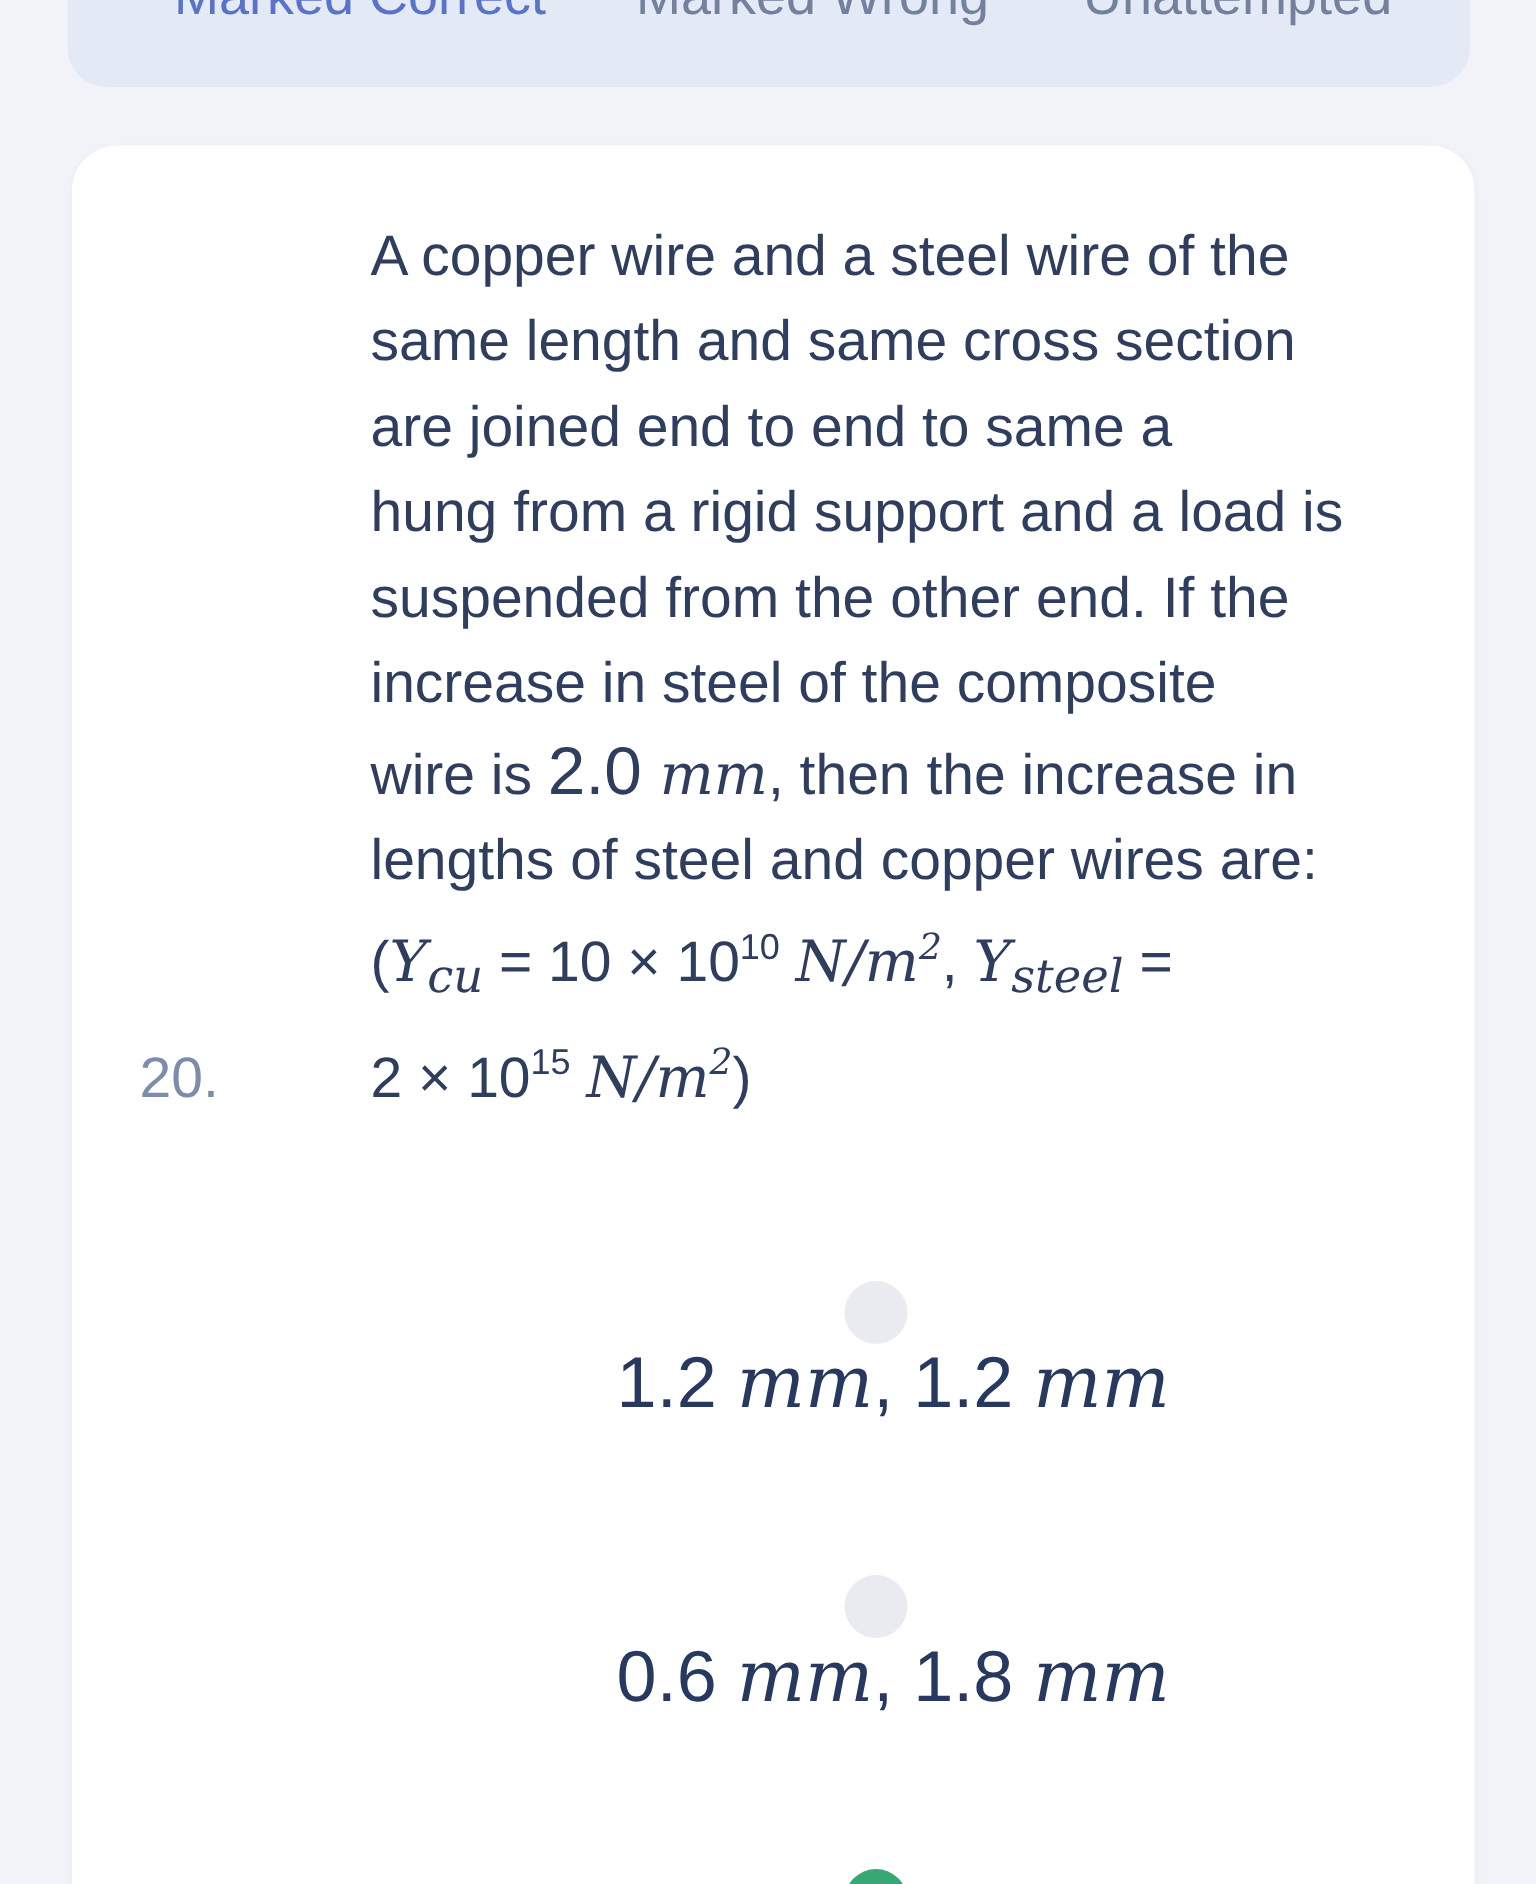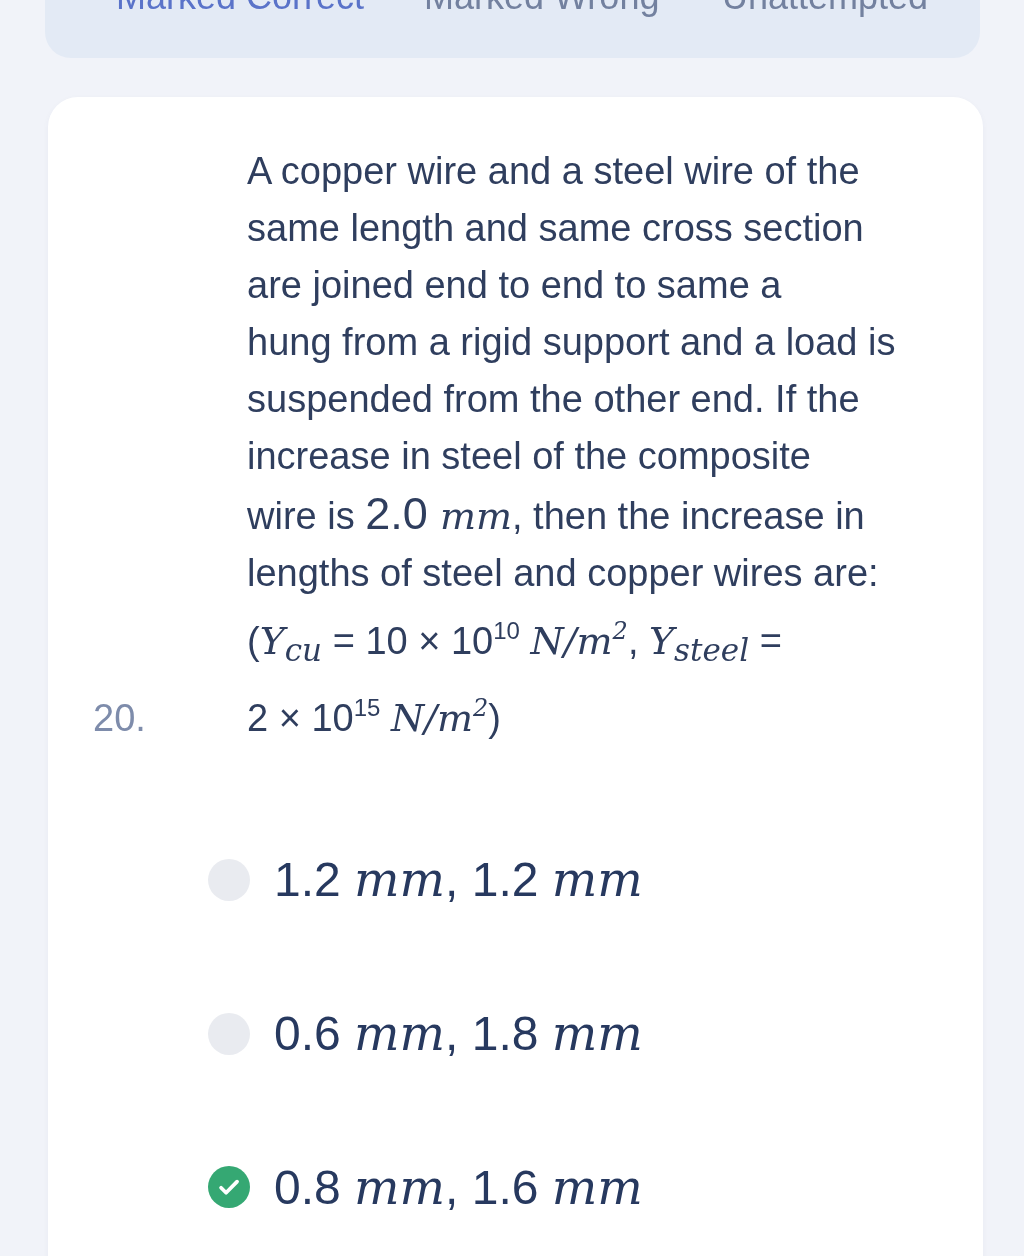--- a/index.html
+++ b/index.html
@@ -44,21 +44,21 @@
   .seg-p{}
   .seg-mi{font-family:"DejaVu Serif",serif;font-style:italic;}
   .seg-msub{font-family:"DejaVu Serif",serif;font-style:italic;font-size:31px;vertical-align:-7px;}
   .seg-sup{font-size:24px;vertical-align:15px;}
   .seg-supi{font-family:"DejaVu Serif",serif;font-style:italic;font-size:24px;vertical-align:15px;}
   .seg-bignum{font-size:45px;}
   .seg-onum{}
 
   
   .options{padding-left:160px;margin-top:106px;}
-  .option{display:flex;align-items:center;margin-bottom:100px;cursor:pointer;}
+  .option{display:flex;align-items:center;margin-bottom:100px;cursor:pointer;flex-direction:column;}
   .radio{
     width:42px;height:42px;border-radius:50%;
     background:#e9ebf0;margin-right:24px;flex:0 0 auto;
     display:flex;align-items:center;justify-content:center;
   }
   .radio.correct{background:#35a873;}
   .radio svg{width:28px;height:28px;display:block;}
   .option-label{
     font-size:48px;line-height:1.1;color:#27395f;white-space:nowrap;
   }

